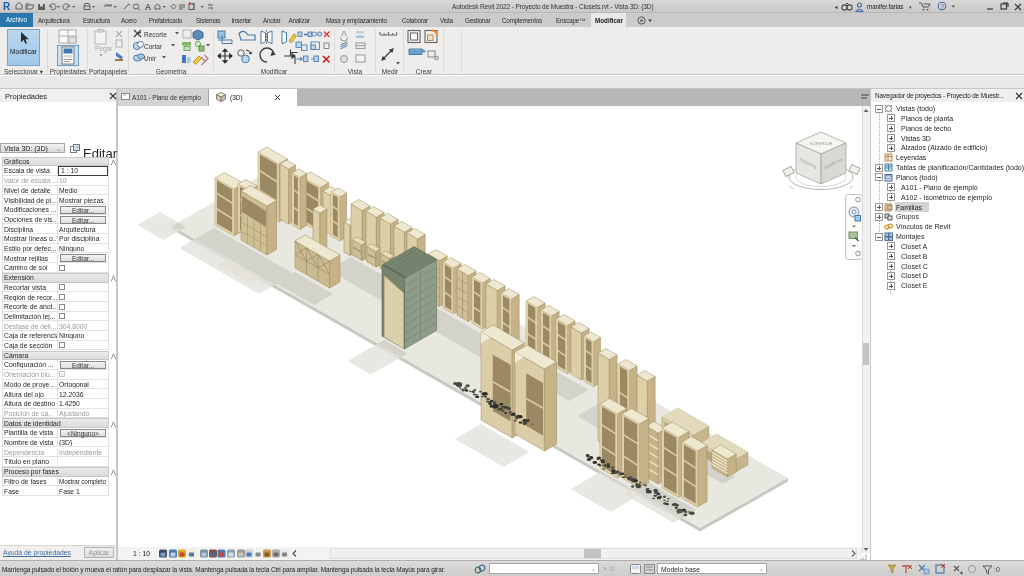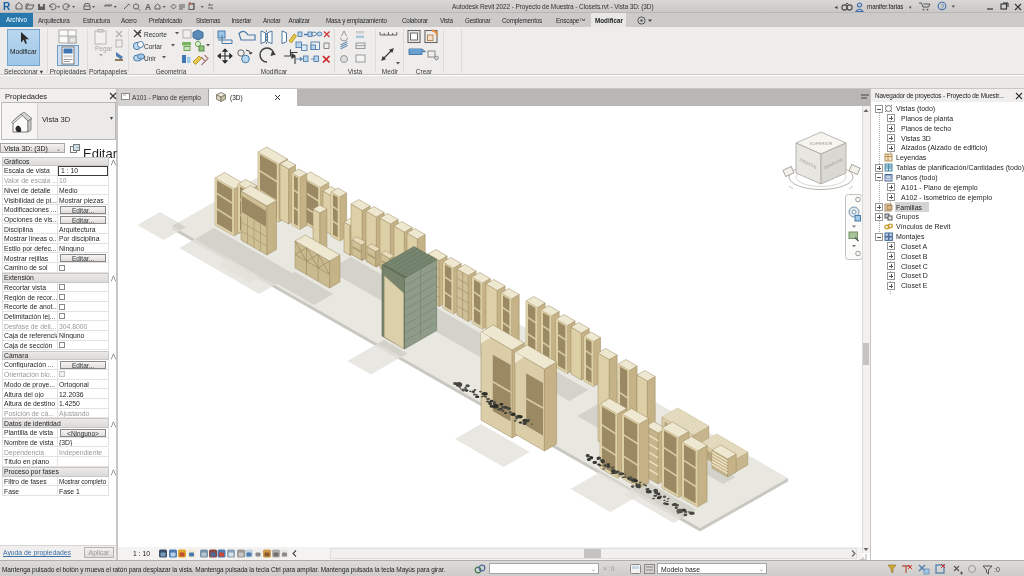--- a/index.html
+++ b/index.html
@@ -217,32 +217,20 @@
       <circle cx="30.5" cy="29" r="1.8" fill="#ddd" stroke="#888"></circle>
     </svg>
   </div>
 <div class="abs" style="left:0;top:76px;width:1024px;height:12.5px;background:#ebe9e8;border-bottom:1px solid #c8c6c5;"></div>
 <div class="abs" style="left:0;top:88.5px;width:118px;height:471.5px;background:#fff;border-right:2px solid #c8c6c5;">
     <div class="abs" style="left:0;top:0;width:116px;height:13px;background:#f0efee;">
       <span class="abs" style="left:5px;top:3px;font-size:7.5px;color:#222;">Propiedades</span>
       <svg class="abs" style="left:109px;top:3px" width="8" height="8" viewBox="0 0 8 8">
         <path d="M1 1 l6 6 m0 -6 l-6 6" stroke="#333" stroke-width="1.1"></path>
       </svg>
-    </div>
-    <div class="abs" style="left:1px;top:13px;width:115px;height:38.5px;background:#eceae9;border:1px solid #bab8b7;">
-      <div class="abs" style="left:0;top:0;width:36px;height:36.5px;background:#f6f5f4;border-right:1px solid #d5d3d2;"></div>
-      <svg class="abs" style="left:6px;top:5px" width="26" height="27" viewBox="0 0 26 27">
-<polygon points="5,13 13,6 20,13 20,24 5,24" fill="#fbfbfa" stroke="#6a6a68" stroke-width="0.9"></polygon>
-<polygon points="13,6 16,4 24,10.5 20,13" fill="#d4d4d2" stroke="#6a6a68" stroke-width="0.7"></polygon>
-<polygon points="3.5,14.5 13,6 14.5,7.3 5,15.8" fill="#e4e4e2" stroke="#6a6a68" stroke-width="0.7"></polygon>
-<polygon points="20,13 23,11 23,22 20,24" fill="#c9c9c7" stroke="#6a6a68" stroke-width="0.7"></polygon>
-<path d="M9 24 q-3.5 -4.5 0.8 -6.5 q4.2 1.2 3.2 6.5 z" fill="#2b2b2b"></path>
-</svg>
-      <span class="abs" style="left:40px;top:12px;font-size:7.5px;color:#1f1f1f;">Vista 3D</span>
-      <span class="abs" style="left:108px;top:11px;font-size:6px;color:#444;">▾</span>
     </div>
     <div class="abs" style="left:0px;top:54.5px;width:65px;height:10px;background:linear-gradient(#f4f3f2,#dcdad9);border:1px solid #a8a6a5;">
       <span class="abs" style="left:3px;top:1.2px;font-size:7px;color:#222;">Vista 3D: (3D)</span>
       <span class="abs" style="right:3px;top:0.5px;font-size:6px;color:#666;">⌄</span>
     </div>
     <svg class="abs" style="left:70px;top:55.5px" width="11" height="11" viewBox="0 0 11 11">
       <rect x="0.5" y="2.5" width="6" height="6" fill="#fff" stroke="#7a7a78"></rect>
       <rect x="3.5" y="0.5" width="6" height="6" fill="#cfe2f2" stroke="#7a7a78"></rect>
       <line x1="6.5" y1="3.5" x2="9.5" y2="3.5" stroke="#7a7a78" stroke-width="0.6"></line>
     </svg>

